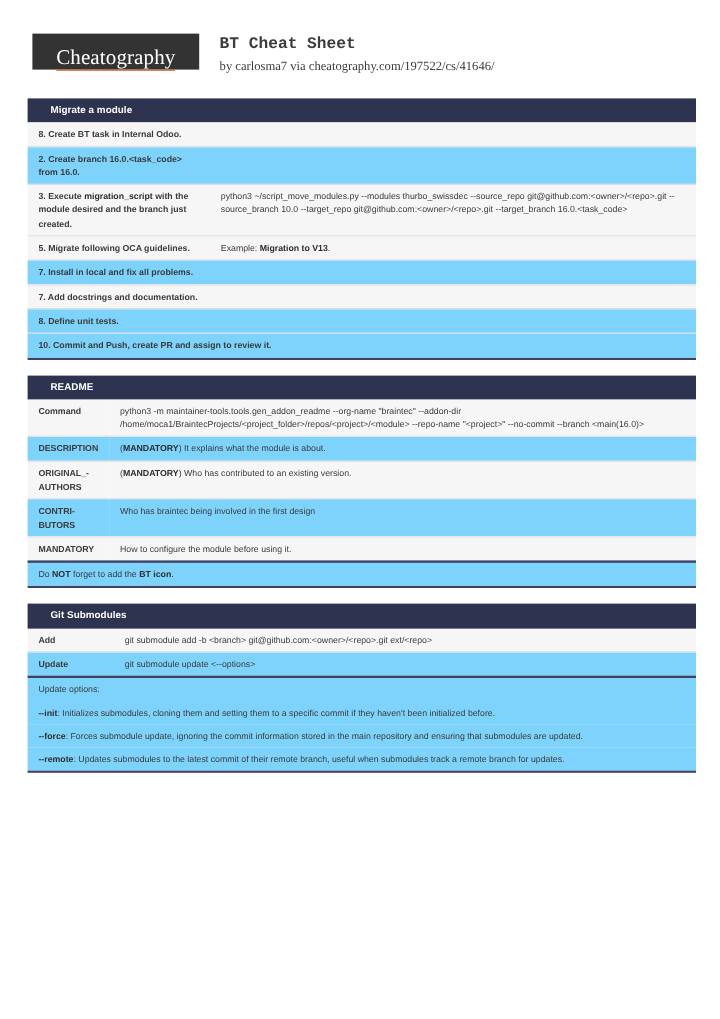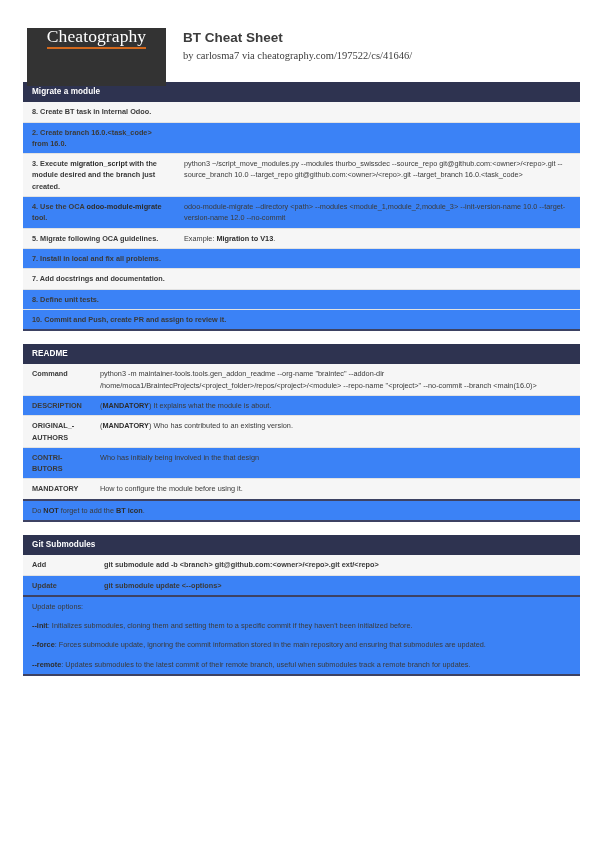--- a/index.html
+++ b/index.html
@@ -25,24 +25,24 @@
 
   
   .header {
     display: flex;
     align-items: flex-start;
     padding: 28px 22px 0 27px;
     height: 60px;
   }
   .logo-box {
     width: 139px;
-    height: 58px;
+    height: 30px;
     background: #333333;
     display: flex;
-    align-items: flex-start;
+    align-items: flex-end;
     justify-content: center;
     flex: 0 0 auto;
   }
   .logo-text {
     font-family: "Liberation Serif", serif;
     font-size: 17.5px;
     color: #ffffff;
     letter-spacing: 0.1px;
     line-height: 1;
     position: relative;
@@ -55,21 +55,21 @@
     width: 100%;
     height: 1.5px;
     background: #d2691e;
   }
 
   .titleblock {
     margin-left: 17px;
     padding-top: 1px;
   }
   .sheet-title {
-    font-family: Liberation Sans, sans-serif;
+    font-family: Liberation Mono, monospace;
     font-size: 13.5px;
     font-weight: bold;
     color: #3c3c3c;
     line-height: 1.35;
     margin: 0;
   }
   .sheet-byline {
     font-family: "Liberation Serif", serif;
     font-size: 10.5px;
     color: #3c3c3c;
@@ -85,56 +85,56 @@
   .section {
     width: 100%;
     margin-bottom: 13px;
     border-bottom: 2px solid #3d4263;
   }
   .section-title {
     background: #2e3350;
     color: #ffffff;
     font-size: 8.2px;
     font-weight: bold;
-    padding: 5px 8px 5px 9px;
+    padding: 5px 8px 5px 19px;
     line-height: 1.25;
     letter-spacing: 0.05px;
   }
   table.tbl {
     width: 100%;
     border-collapse: collapse;
     table-layout: fixed;
   }
   table.tbl td {
     font-size: 7.3px;
     line-height: 1.55;
     padding: 4px 6px 4px 9px;
     vertical-align: top;
     color: #3a3a3a;
     word-wrap: break-word;
     overflow-wrap: break-word;
   }
   tr.odd td { background: #f6f6f6; }
-  tr.even td { background: #3b82f6; }
+  tr.even td { background: #7dd3fc; }
   tr.rowline td { border-top: 1px solid #e2e2e2; }
 
   td.k {
     font-weight: bold;
     color: #333333;
   }
   td.v { color: #4a4a4a; }
 
   .c1-a { width: 152px; }
   .c1-b { width: auto; }
 
   .c2-a { width: 68px; }
   .c2-b { width: auto; }
 
   .c3-a { width: 72px; }
-  .c3-b { width: auto; font-weight: bold; }
+  .c3-b { width: auto; }
 
   b, strong { font-weight: bold; color: #2d2d2d; }
 
   .note-row td { font-size: 7.3px; }
 
   .optline td {
     padding-top: 7px;
     padding-bottom: 7px;
   }
   .opthead td {
@@ -170,24 +170,20 @@
             <td class="v c1-b"></td>
           </tr>
           <tr class="even rowline">
             <td class="k c1-a">2. Create branch 16.0.&lt;task_code&gt; from 16.0.</td>
             <td class="v c1-b"></td>
           </tr>
           <tr class="odd rowline">
             <td class="k c1-a">3. Execute <b>migration_script</b> with the module desired and the branch just created.</td>
             <td class="v c1-b">python3 ~/script_move_modules.py --modules thurbo_swissdec --source_repo git@github.com:&lt;owner&gt;/&lt;repo&gt;.git --source_branch 10.0 --target_repo git@github.com:&lt;owner&gt;/&lt;repo&gt;.git --target_branch 16.0.&lt;task_code&gt;</td>
           </tr>
-          <tr class="even rowline">
-            <td class="k c1-a">4. Use the OCA <b>odoo-module-migrate</b> tool.</td>
-            <td class="v c1-b">odoo-module-migrate --directory &lt;path&gt; --modules &lt;module_1,module_2,module_3&gt; --init-version-name 10.0 --target-version-name 12.0 --no-commit</td>
-          </tr>
           <tr class="odd rowline">
             <td class="k c1-a">5. Migrate following OCA guidelines.</td>
             <td class="v c1-b">Example: <b>Migration to V13</b>.</td>
           </tr>
           <tr class="even rowline">
             <td class="k c1-a">7. Install in local and fix all problems.</td>
             <td class="v c1-b"></td>
           </tr>
           <tr class="odd rowline">
             <td class="k c1-a">7. Add docstrings and documentation.</td>
@@ -215,21 +211,21 @@
           <tr class="even rowline">
             <td class="k c2-a">DESCRI­PTION</td>
             <td class="v c2-b">(<b>MANDATORY</b>) It explains what the module is about.</td>
           </tr>
           <tr class="odd rowline">
             <td class="k c2-a">ORIGINAL_­AUTHORS</td>
             <td class="v c2-b">(<b>MANDATORY</b>) Who has contributed to an existing version.</td>
           </tr>
           <tr class="even rowline">
             <td class="k c2-a">CONTRI­BUTORS</td>
-            <td class="v c2-b">Who has initially being involved in the that design</td>
+            <td class="v c2-b">Who has braintec being involved in the first design</td>
           </tr>
           <tr class="odd rowline">
             <td class="k c2-a">MANDATORY</td>
             <td class="v c2-b">How to configure the module before using it.</td>
           </tr>
         </tbody>
       </table>
       <table class="tbl" style="border-top:2px solid #3d4263;">
         <tbody>
           <tr class="even note-row">

